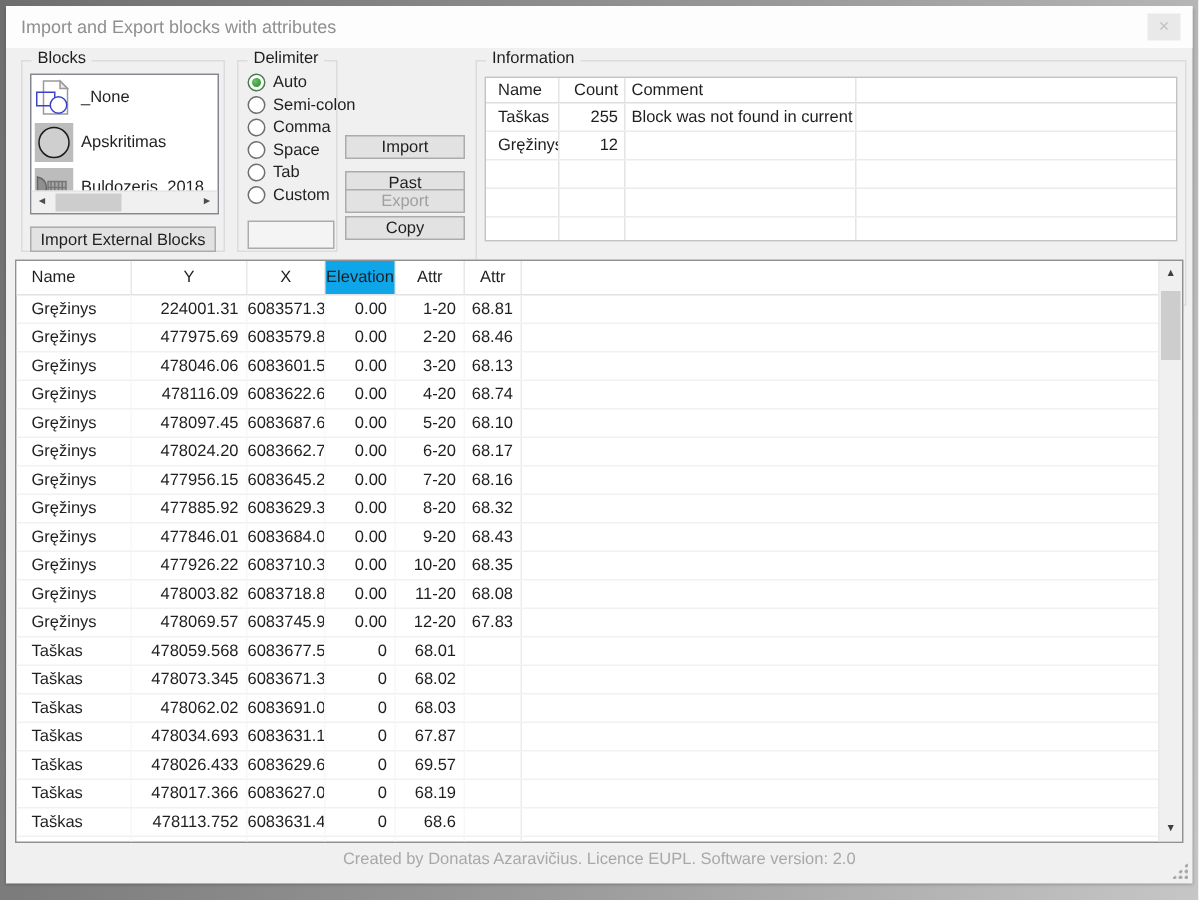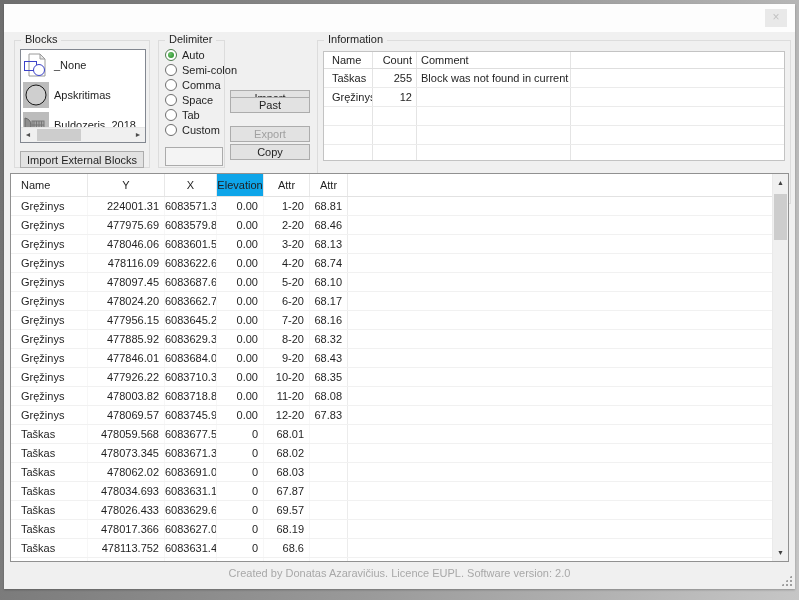--- a/index.html
+++ b/index.html
@@ -74,20 +74,21 @@
   .footer{position:absolute;left:0;right:0;top:563px;text-align:center;font-size:11px;color:#a8a8a8;}
   .grip{position:absolute;right:3px;bottom:3px;width:11px;height:11px;background-image:radial-gradient(#9f9f9f 1px,transparent 1.3px);background-size:4px 4px;clip-path:polygon(100% 0,100% 100%,0 100%);}
 </style>
 </head>
 <body>
 
 <div class="frame">
   <div class="window">
 
     <div class="titlebar">
+      <span class="title">Import and Export blocks with attributes</span>
       <div class="closebtn"><span>×</span></div>
     </div>
 
     <div class="group blocks-group">
       <span class="group-label">Blocks</span>
       <div class="listbox">
         <div class="items">
             <div class="block-item">
               <span class="block-icon">
                 <svg width="26" height="26" viewBox="0 0 26 26">
@@ -154,21 +155,21 @@
           </div>
           <div class="radio-row">
             <span class="radio"></span>
             <span class="radio-label">Custom</span>
           </div>
         </div>
       <input class="custom-input" disabled="" value="" style="">
     </div>
 
     <button class="btn act" style="top:38px;">Import</button>
-    <button class="btn act" style="top:45px;">Past</button>
+    <button class="btn act" style="top:62px;">Past</button>
     <button class="btn act disabled" style="top:74px;" disabled="">Export</button>
     <button class="btn act" style="top:92px;">Copy</button>
     <button class="btn act" style="top:129px;">Ok</button>
     <button class="btn act" style="top:148px;">Cancel</button>
 
     <div class="group info-group">
       <span class="group-label">Information</span>
       <div class="info-table">
         <div class="info-row info-head">
             <span class="info-cell c0">Name</span>

